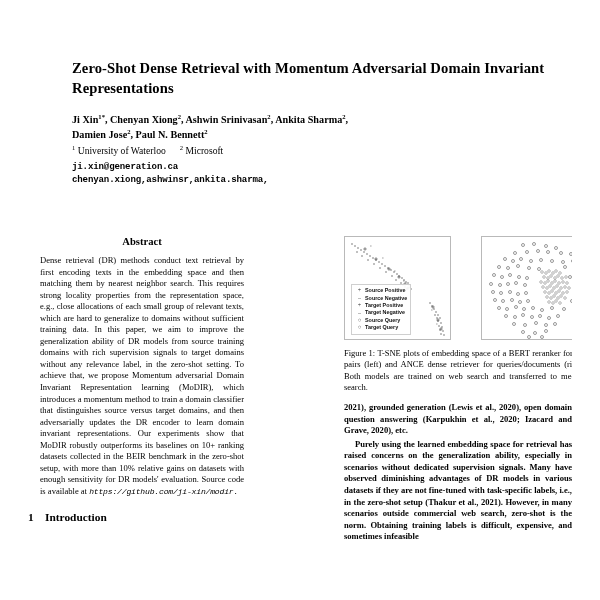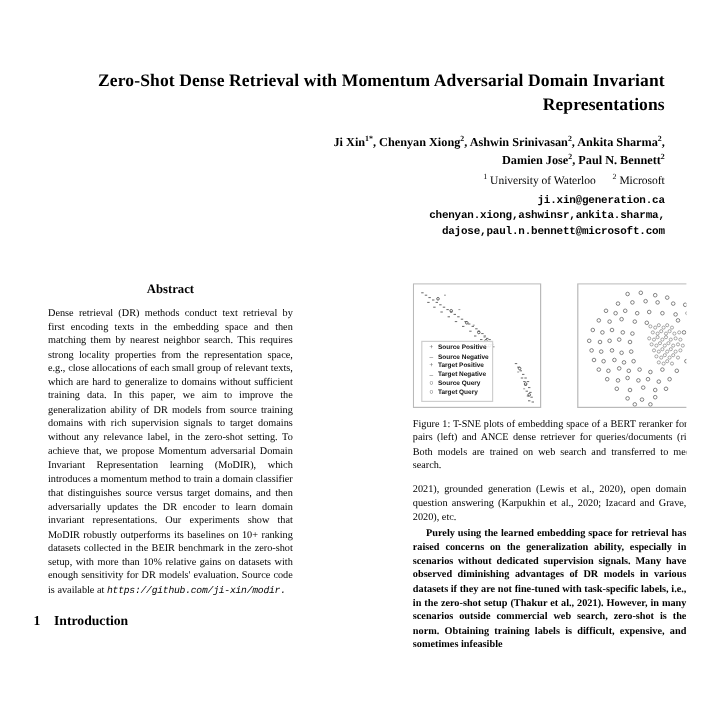--- a/index.html
+++ b/index.html
@@ -18,21 +18,21 @@
     position: relative;
     width: 600px;
     height: 600px;
     padding: 0;
     box-sizing: border-box;
   }
 
   
   .title-block {
     padding: 58px 46px 0 72px;
-    text-align: right;
+    text-align: left;
   }
   .paper-title {
     font-family: "Liberation Serif", serif;
     font-weight: bold;
     font-size: 14.6px;
     line-height: 20px;
     letter-spacing: 0.1px;
     margin: 0;
   }
   .authors {
@@ -200,21 +200,20 @@
 
       <div class="affil">
         <sup>1</sup>
         <span>University of Waterloo</span><span class="sep"></span><sup>2</sup>
         <span>Microsoft</span>
       </div>
 
       <div class="emails">
         <div>ji.xin@generation.ca</div>
         <div>chenyan.xiong,ashwinsr,ankita.sharma,</div>
-        <div>dajose,paul.n.bennett@microsoft.com</div>
       </div>
     </div>
   </div>
 
   <div class="columns">
 
     <div class="col">
       <div class="abstract-head">Abstract</div>
       <p class="abstract-body"><span>Dense retrieval (DR) methods conduct text retrieval by first encoding texts in the embedding space and then matching them by nearest neighbor search. This requires strong locality properties from the representation space, e.g., close allocations of each small group of relevant texts, which are hard to generalize to domains without sufficient training data. In this paper, we aim to improve the generalization ability of DR models from source training domains with rich supervision signals to target domains without any relevance label, in the zero-shot setting. To achieve that, we propose Momentum adversarial Domain Invariant Representation learning (MoDIR), which introduces a momentum method to train a domain classifier that distinguishes source versus target domains, and then adversarially updates the DR encoder to learn domain invariant representations. Our experiments show that MoDIR robustly outperforms its baselines on 10+ ranking datasets collected in the BEIR benchmark in the zero-shot setup, with more than 10% relative gains on datasets with enough sensitivity for DR models' evaluation. Source code is available at </span><span class="url">https://github.com/ji-xin/modir.</span></p>
 
@@ -410,18 +409,18 @@
                   <circle cx="78" cy="66" r="1.3"></circle>
               </g>
             </svg>
           </div>
 
         </div>
 
         <div class="fig-caption">Figure 1: T-SNE plots of embedding space of a BERT reranker for q–d pairs (left) and ANCE dense retriever for queries/documents (right). Both models are trained on web search and transferred to medical search.</div>
       </div>
 
-      <p class="body-par" style="margin-top:9px;">2021), grounded generation (Lewis et al., 2020), open domain question answering (Karpukhin et al., 2020; Izacard and Grave, 2020), etc.</p>
+      <p class="body-par" style="margin-top:9px;font-weight:bold;">2021), grounded generation (Lewis et al., 2020), open domain question answering (Karpukhin et al., 2020; Izacard and Grave, 2020), etc.</p>
       <p class="body-par indent" style="margin-top:2px;">Purely using the learned embedding space for retrieval has raised concerns on the generalization ability, especially in scenarios without dedicated supervision signals. Many have observed diminishing advantages of DR models in various datasets if they are not fine-tuned with task-specific labels, i.e., in the zero-shot setup (Thakur et al., 2021). However, in many scenarios outside commercial web search, zero-shot is the norm. Obtaining training labels is difficult, expensive, and sometimes infeasible</p>
     </div>
 
   </div>
 </div>
 
 </body></html>

